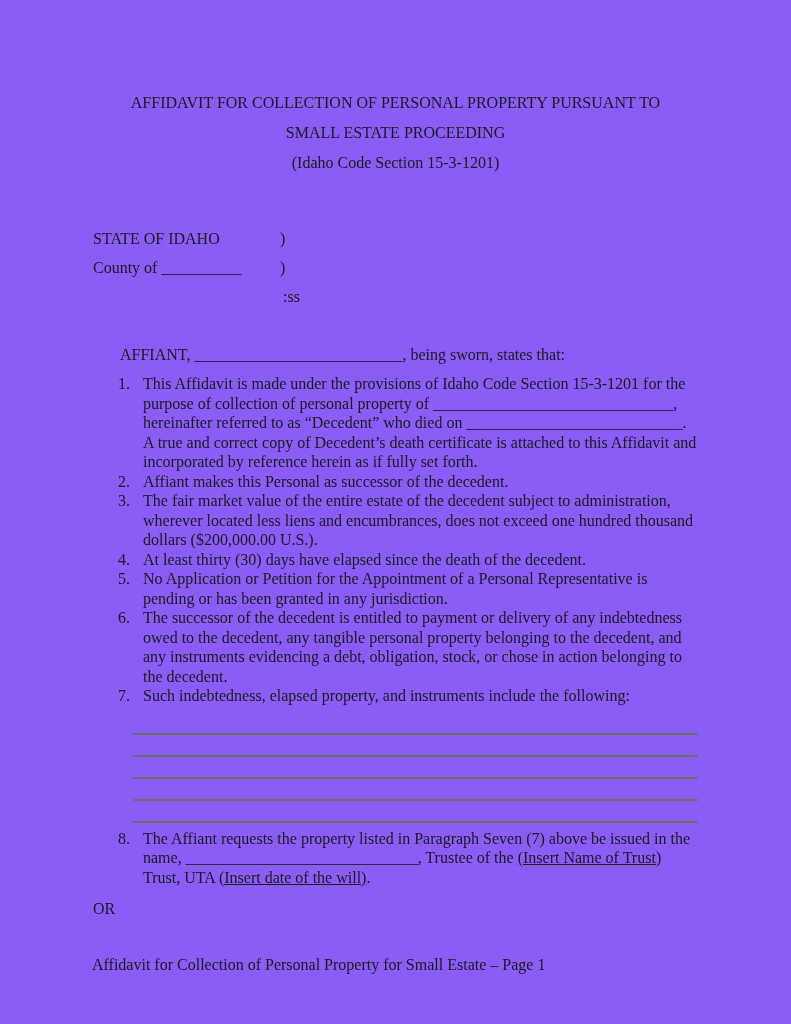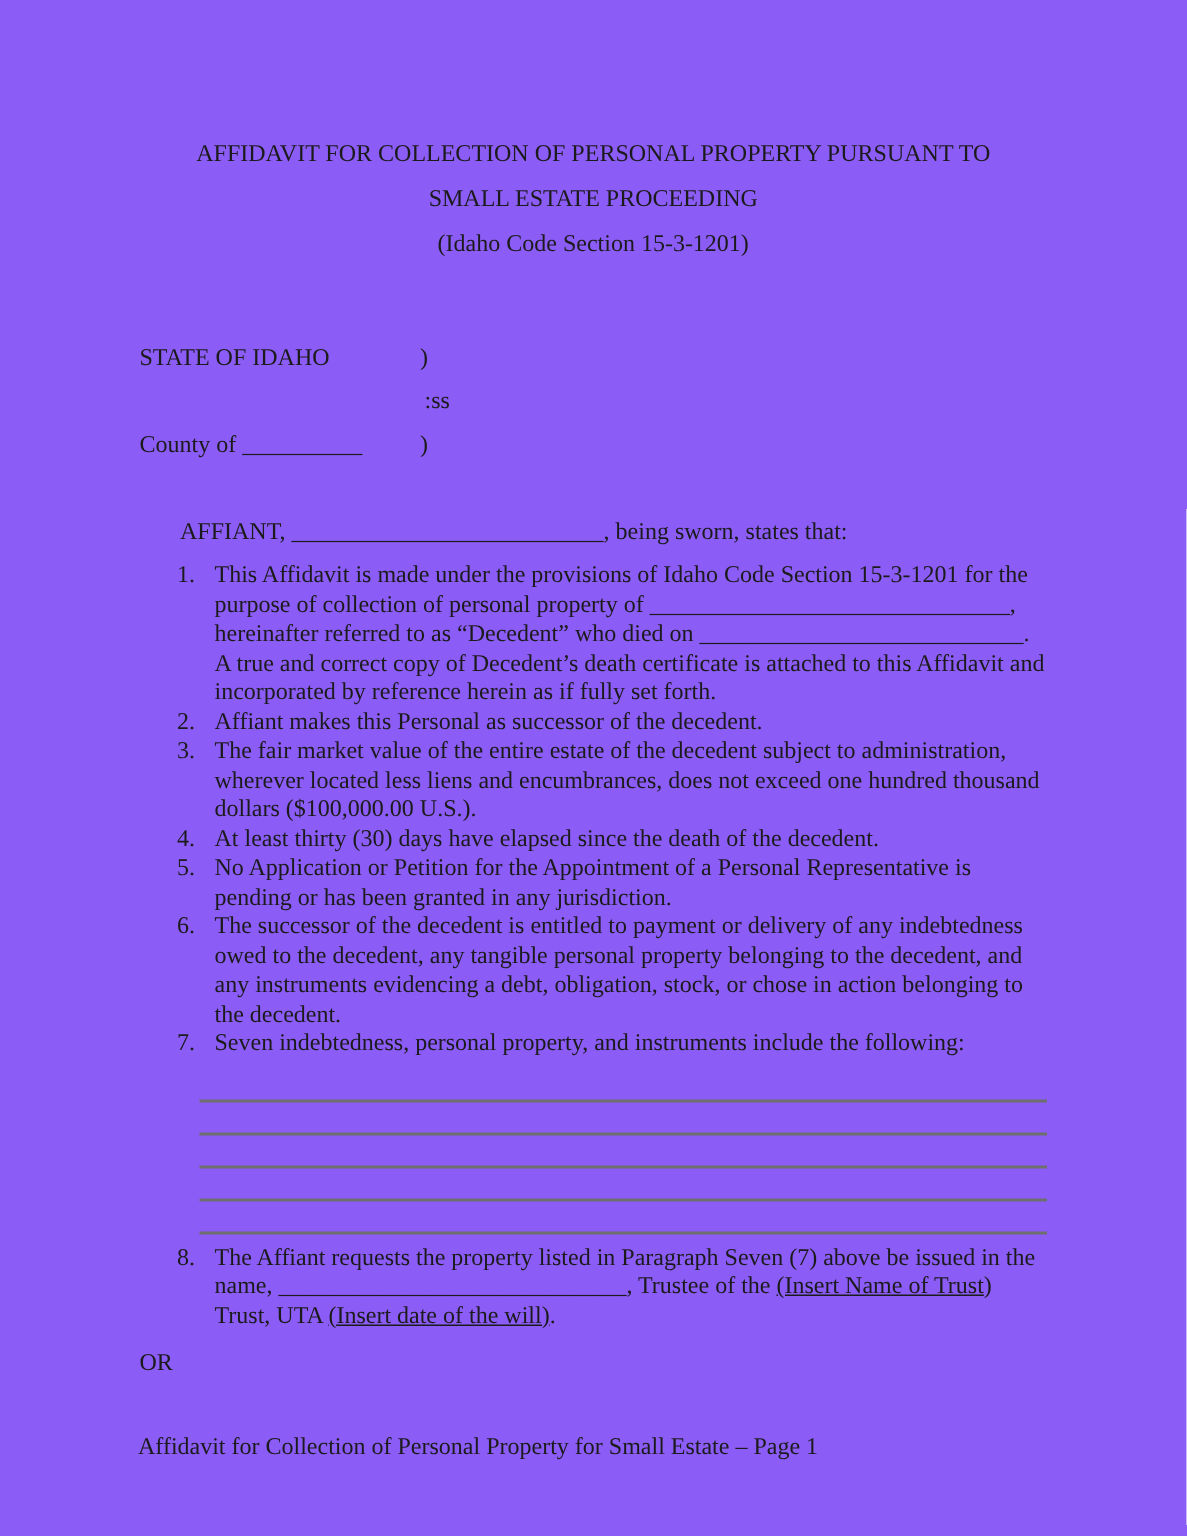--- a/index.html
+++ b/index.html
@@ -77,38 +77,38 @@
     <div class="title-block">
       <div>AFFIDAVIT FOR COLLECTION OF PERSONAL PROPERTY PURSUANT TO</div>
       <div>SMALL ESTATE PROCEEDING</div>
       <div>(Idaho Code Section 15-3-1201)</div>
     </div>
 
     <div class="venue">
       <div class="venue-row">
         <span class="venue-col1">STATE OF IDAHO</span><span>)</span>
       </div>
+      <div class="venue-row">
+        <span class="venue-col1">County of __________</span><span>)</span>
+      </div>
       <div class="venue-row venue-ss">
         <span>:ss</span>
-      </div>
-      <div class="venue-row">
-        <span class="venue-col1">County of __________</span><span>)</span>
       </div>
     </div>
 
     <p class="affiant">AFFIANT, __________________________, being sworn, states that:</p>
 
     <div class="items" id="items">
         <div class="item"><span class="item-num">1.</span><span class="item-text">This Affidavit is made under the provisions of Idaho Code Section 15-3-1201 for the purpose of collection of personal property of ______________________________, hereinafter referred to as “Decedent” who died on ___________________________. A true and correct copy of Decedent’s death certificate is attached to this Affidavit and incorporated by reference herein as if fully set forth.</span></div>
         <div class="item"><span class="item-num">2.</span><span class="item-text">Affiant makes this Personal as successor of the decedent.</span></div>
-        <div class="item"><span class="item-num">3.</span><span class="item-text">The fair market value of the entire estate of the decedent subject to administration, wherever located less liens and encumbrances, does not exceed one hundred thousand dollars ($100,000.00 U.S.).</span></div>
+        <div class="item"><span class="item-num">3.</span><span class="item-text">The fair market value of the entire estate of the decedent subject to administration, wherever located less liens and encumbrances, does not exceed one hundred thousand dollars ($200,000.00 U.S.).</span></div>
         <div class="item"><span class="item-num">4.</span><span class="item-text">At least thirty (30) days have elapsed since the death of the decedent.</span></div>
         <div class="item"><span class="item-num">5.</span><span class="item-text">No Application or Petition for the Appointment of a Personal Representative is pending or has been granted in any jurisdiction.</span></div>
         <div class="item"><span class="item-num">6.</span><span class="item-text">The successor of the decedent is entitled to payment or delivery of any indebtedness owed to the decedent, any tangible personal property belonging to the decedent, and any instruments evidencing a debt, obligation, stock, or chose in action belonging to the decedent.</span></div>
-        <div class="item"><span class="item-num">7.</span><span class="item-text">Seven indebtedness, personal property, and instruments include the following:</span></div>
+        <div class="item"><span class="item-num">7.</span><span class="item-text">Such indebtedness, elapsed property, and instruments include the following:</span></div>
       </div>
 
     <div class="blank-lines" id="blank-lines">
         <div class="blank-line"></div>
         <div class="blank-line"></div>
         <div class="blank-line"></div>
         <div class="blank-line"></div>
         <div class="blank-line"></div>
       </div>
 

